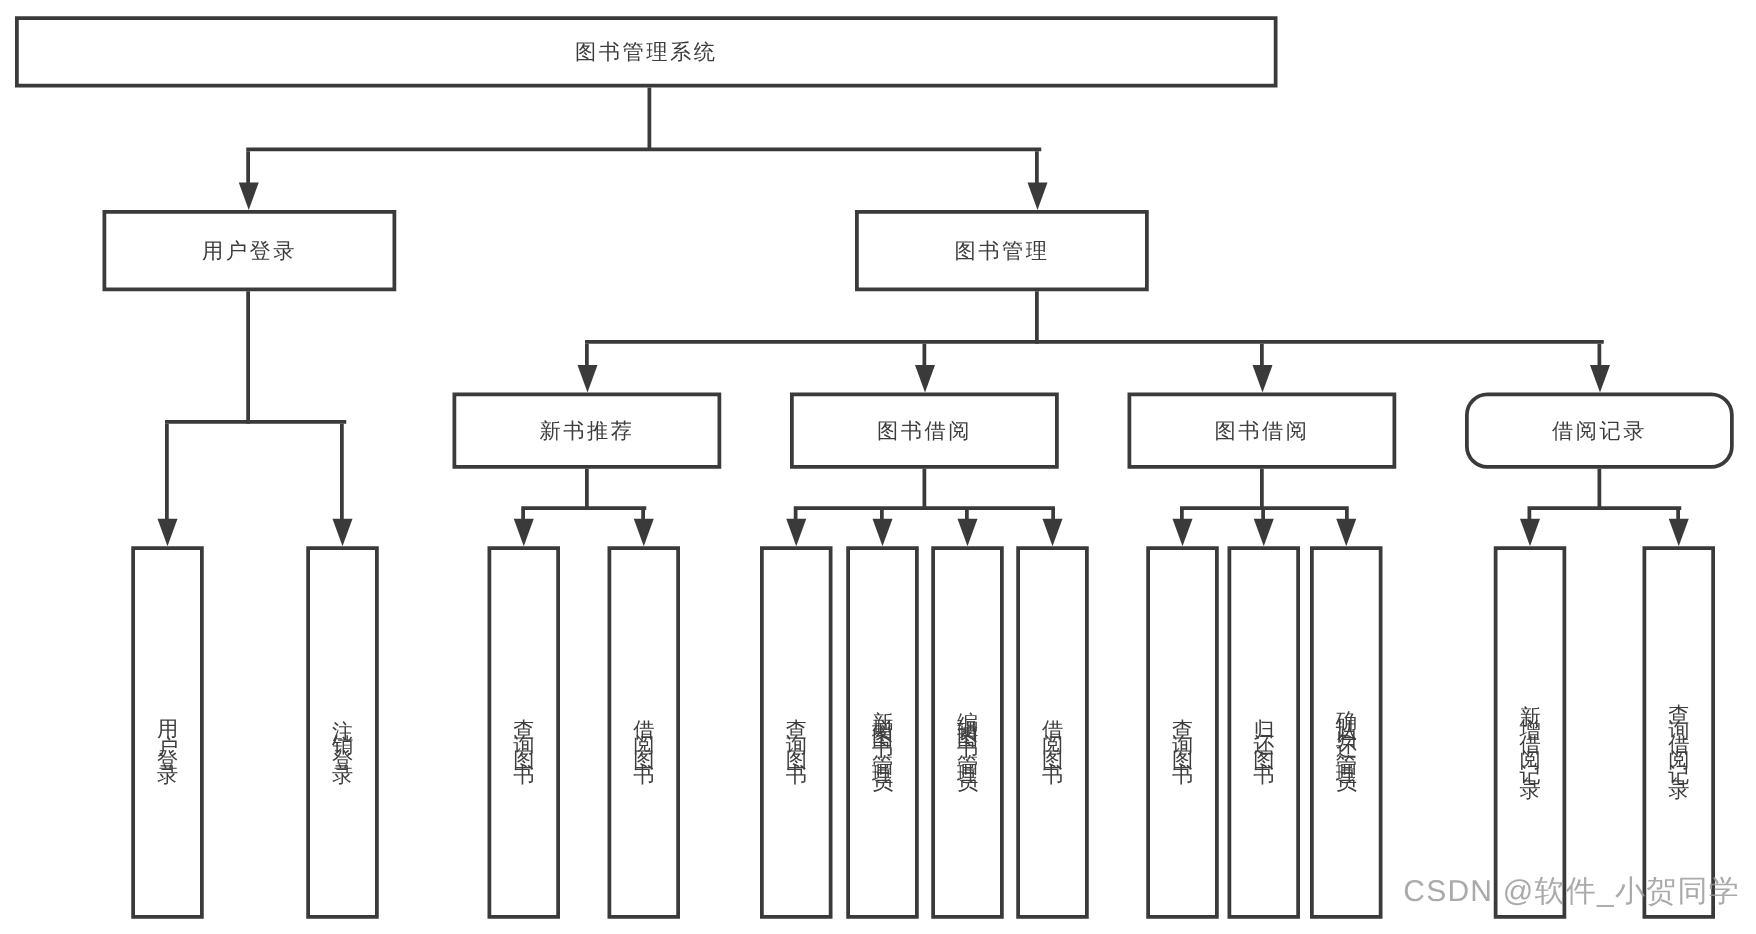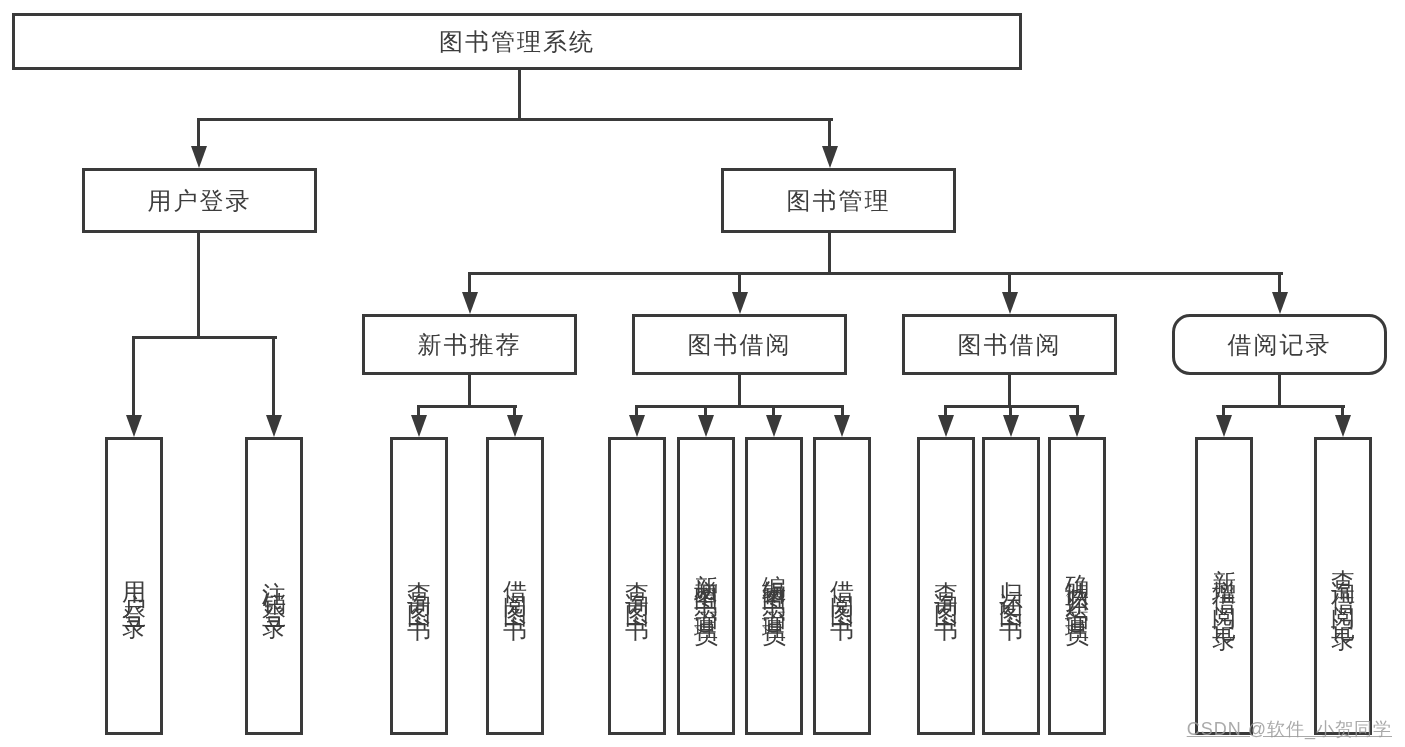--- a/index.html
+++ b/index.html
@@ -17,21 +17,21 @@
   }
   .box {
     position: absolute;
     box-sizing: border-box;
     border: 3px solid #3a3a3a;
     background: #ffffff;
     display: flex;
     align-items: center;
     justify-content: center;
     color: #3d3d3d;
-    font-size: 24px;
+    font-size: 17px;
     letter-spacing: 2px;
     white-space: nowrap;
   }
   .vbox {
     width: 58px;
     top: 437px;
     height: 298px;
     letter-spacing: 0;
   }
   .vbox .vtext {
@@ -61,41 +61,40 @@
     position: absolute;
     width: 0;
     height: 0;
     border-left: 8px solid transparent;
     border-right: 8px solid transparent;
     border-top: 22px solid #3a3a3a;
   }
   .watermark {
     position: absolute;
     right: 13px;
-    bottom: 6px;
-    font-size: 18px;
+    bottom: 18px;
+    font-size: 24px;
     color: rgba(155, 155, 155, 0.85);
     letter-spacing: 1px;
     z-index: 10;
-    text-decoration: underline;
   }
 </style>
 </head>
 <body>
 
 <div id="canvas">
 
   <div class="box" style="left:12px; top:13px; width:1010px; height:57px;">
     <span>图书管理系统</span>
   </div>
 
   <div class="box lvl2" style="left:82px;">
     <span>用户登录</span>
   </div>
-  <div class="box lvl2" style="left:721px;">
+  <div class="box lvl2" style="left:684px;">
     <span>图书管理</span>
   </div>
 
   <div class="box lvl3" style="left:632px;">
     <span>图书借阅</span>
   </div>
   <div class="box lvl3" style="left:362px;">
     <span>新书推荐</span>
   </div>
   <div class="box lvl3" style="left:902px;">

